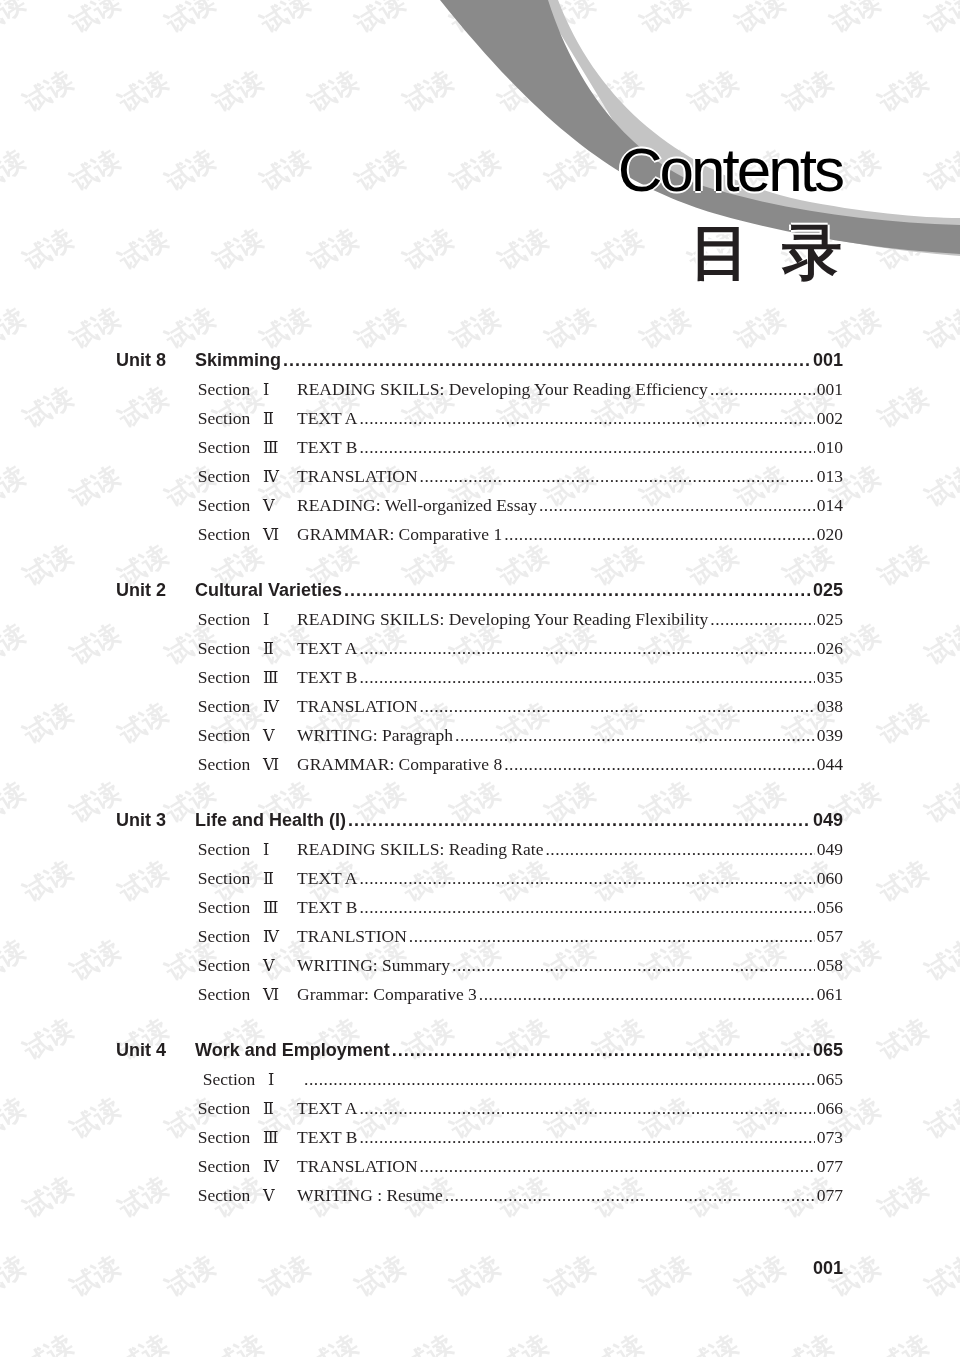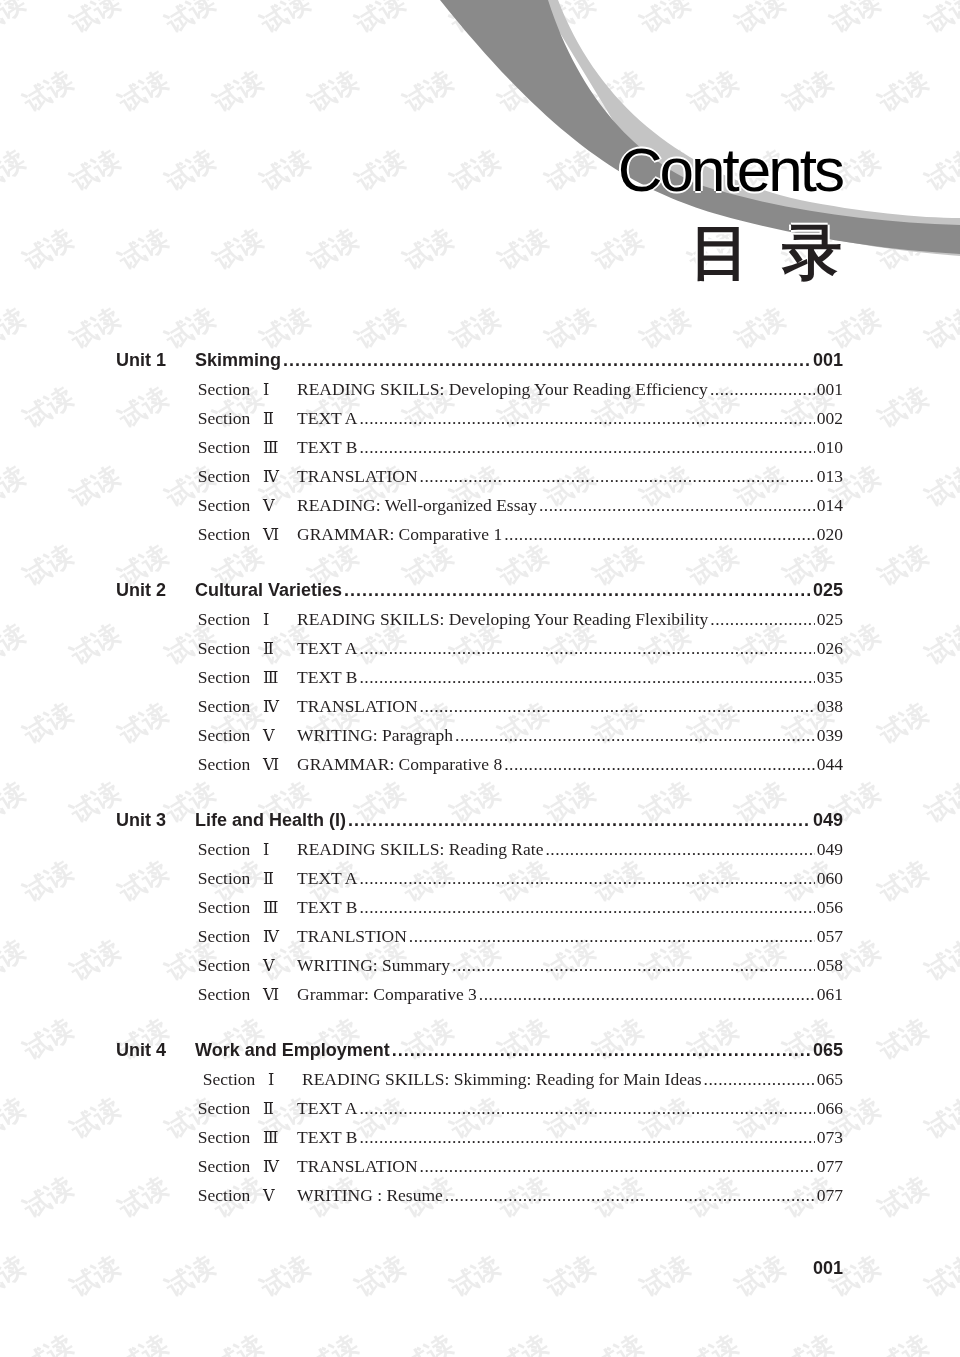--- a/index.html
+++ b/index.html
@@ -380,21 +380,21 @@
 
 <div class="title-block">
   <div class="title-en">Contents</div>
   <div class="title-zh">目录</div>
 </div>
 
 <div class="toc">
 
   <div class="unit">
     <div class="unit-row">
-      <span class="unit-label">Unit 1</span>
+      <span class="unit-label">Unit 8</span>
       <span class="unit-title">Skimming</span>
       <span class="leader"></span>
       <span class="page-num">001</span>
     </div>
     <div class="section-row">
       <span class="section-word">Section</span>
       <span class="section-numeral">Ⅰ</span>
       <span class="section-title">READING SKILLS: Developing Your Reading Efficiency</span>
       <span class="leader"></span>
       <span class="page-num">001</span>
@@ -541,21 +541,20 @@
   <div class="unit">
     <div class="unit-row">
       <span class="unit-label">Unit 4</span>
       <span class="unit-title">Work and Employment</span>
       <span class="leader"></span>
       <span class="page-num">065</span>
     </div>
     <div class="section-row indented">
       <span class="section-word">Section</span>
       <span class="section-numeral">Ⅰ</span>
-      <span class="section-title">READING SKILLS: Skimming: Reading for Main Ideas</span>
       <span class="leader"></span>
       <span class="page-num">065</span>
     </div>
     <div class="section-row">
       <span class="section-word">Section</span>
       <span class="section-numeral">Ⅱ</span>
       <span class="section-title">TEXT A</span>
       <span class="leader"></span>
       <span class="page-num">066</span>
     </div>

